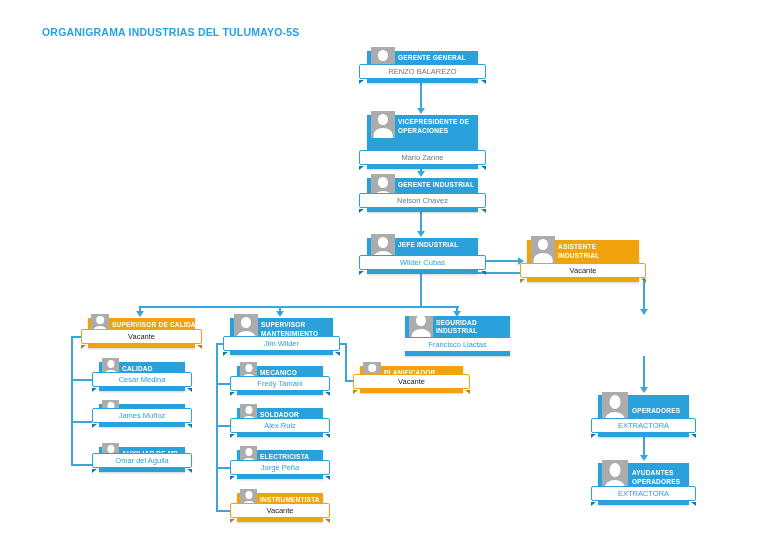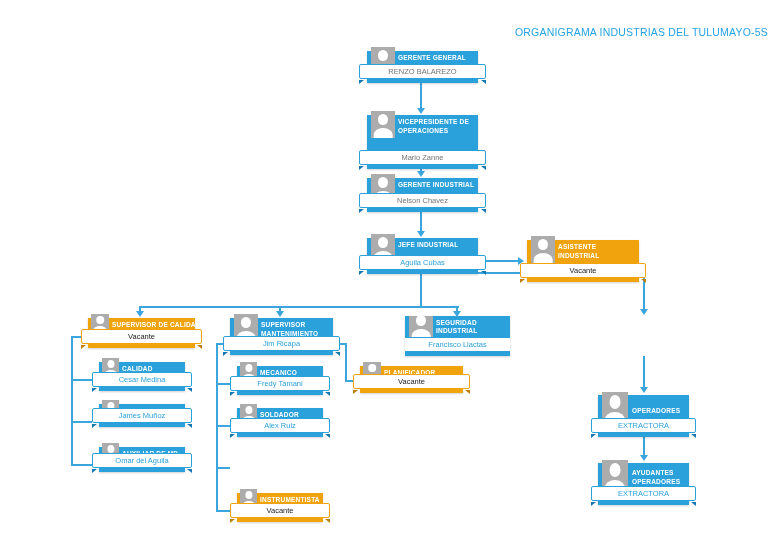--- a/index.html
+++ b/index.html
@@ -1,20 +1,20 @@
 <!DOCTYPE html>
 <html><head>
 <meta charset="utf-8">
 <style>
   html,body{margin:0;padding:0;}
   body{width:768px;height:543px;background:#ffffff;font-family:"Liberation Sans",sans-serif;position:relative;overflow:hidden;}
   .stage{position:absolute;inset:0;}
 
-  .page-title{position:absolute;top:26px;left:0;right:0;padding-left:42px;text-align:right;
-    color:#24A3E3;font-weight:normal;font-size:10.5px;letter-spacing:.2px;}
+  .page-title{position:absolute;top:26px;left:0;right:0;padding-left:42px;text-align:left;
+    color:#24A3E3;font-weight:bold;font-size:10.5px;letter-spacing:.2px;}
 
   
   .node{position:absolute;z-index:2;box-shadow:0 1px 2px rgba(0,0,0,.18);}
   .node.blue{background:#2BA1DC;--accent:#2BA1DC;--fold:#1578B2;}
   .node.orange{background:#F0A30C;--accent:#F0A30C;--fold:#BF7E07;}
 
   .title{color:#fff;font-size:6.5px;line-height:8.5px;font-weight:600;letter-spacing:.2px;position:relative;}
   .lg  .title{padding:3px 2px 0 31px;}
   .md  .title{padding:3px 2px 0 24px;white-space:nowrap;}
   .smn .title{padding:3px 2px 0 23px;}
@@ -128,21 +128,21 @@
     <div class="title">GERENTE INDUSTRIAL</div>
     <div class="banner">
         <span class="nm gray">Nelson Chavez</span>
       </div>
   </div>
 
   <div class="node blue lg lgb" style="left:367px;top:238px;width:111px;height:36px">
     <span class="icon"></span>
     <div class="title">JEFE INDUSTRIAL</div>
     <div class="banner">
-        <span class="nm">Aguila Cubas</span>
+        <span class="nm">Wilder Cubas</span>
       </div>
   </div>
 
   <div class="node orange lg" style="left:527px;top:240px;width:112px;height:42px">
     <span class="icon"></span>
     <div class="title">ASISTENTE INDUSTRIAL</div>
     <div class="banner">
         <span class="nm dark">Vacante</span>
       </div>
   </div>
@@ -152,21 +152,21 @@
     <div class="title">SUPERVISOR DE CALIDAD</div>
     <div class="banner">
         <span class="nm dark">Vacante</span>
       </div>
   </div>
 
   <div class="node blue lg" style="left:230px;top:318px;width:103px;height:37px">
     <span class="icon"></span>
     <div class="title">SUPERVISOR MANTENIMIENTO</div>
     <div class="banner">
-        <span class="nm">Jim Ricapa</span>
+        <span class="nm">Jim Wilder</span>
       </div>
   </div>
 
   <div class="node blue lg clip-wrap" style="left:405px;top:316px;width:105px;height:40px">
     <span class="icon"></span>
     <div class="title" style="padding-left:31px;padding-right:2px"><span class="clip">SUPERVISOR</span><span>SEGURIDAD INDUSTRIAL</span></div>
     <div class="banner">
         <span class="nm">Francisco Llactas</span>
       </div>
   </div>
@@ -205,20 +205,27 @@
   </div>
 
   <div class="node blue smn" style="left:237px;top:408px;width:86px;height:29px">
     <span class="icon"></span>
     <div class="title">SOLDADOR</div>
     <div class="banner">
         <span class="nm">Alex Ruiz</span>
       </div>
   </div>
 
+  <div class="node blue smn" style="left:237px;top:450px;width:86px;height:29px">
+    <span class="icon"></span>
+    <div class="title">ELECTRICISTA</div>
+    <div class="banner">
+        <span class="nm">Jorge Peña</span>
+      </div>
+  </div>
 
   <div class="node orange smn" style="left:237px;top:493px;width:86px;height:29px">
     <span class="icon"></span>
     <div class="title">INSTRUMENTISTA</div>
     <div class="banner">
         <span class="nm dark">Vacante</span>
       </div>
   </div>
 
   <div class="node orange md" style="left:360px;top:366px;width:103px;height:27px">

